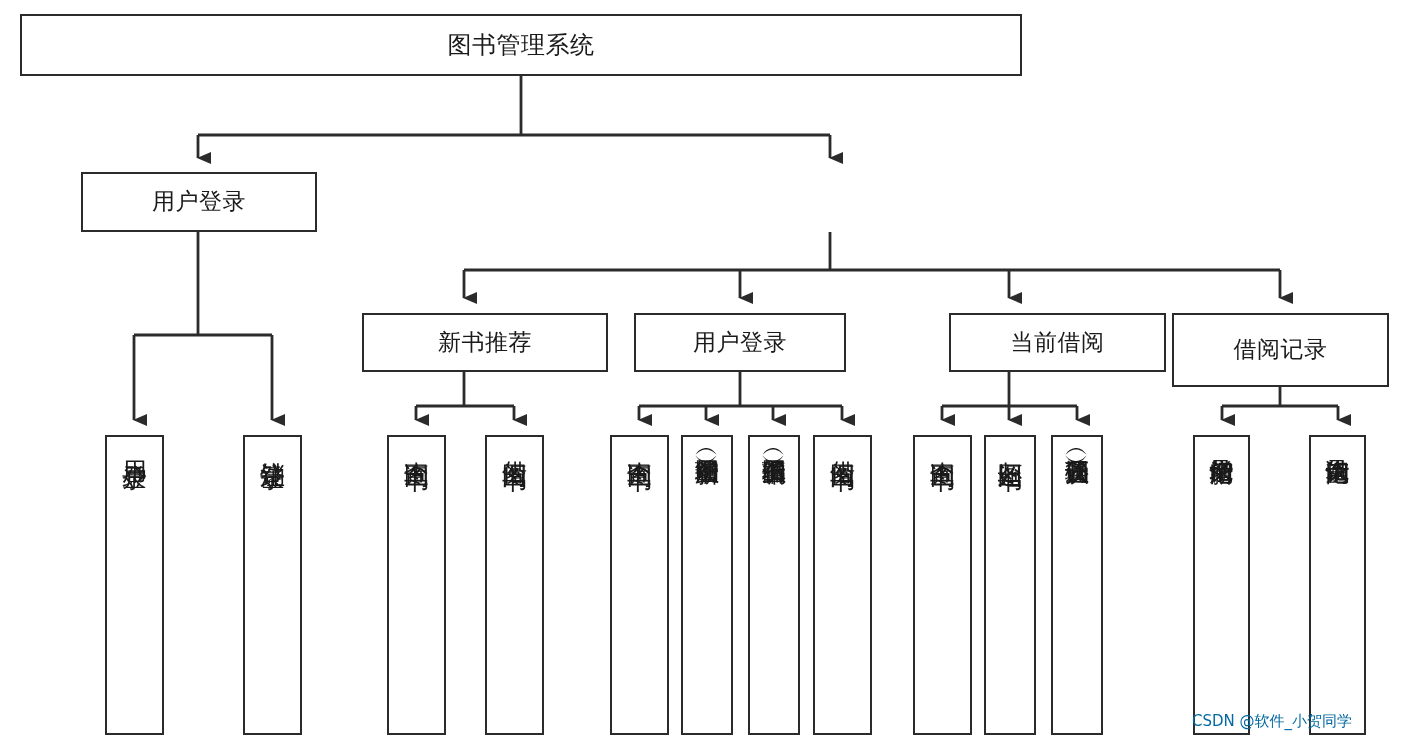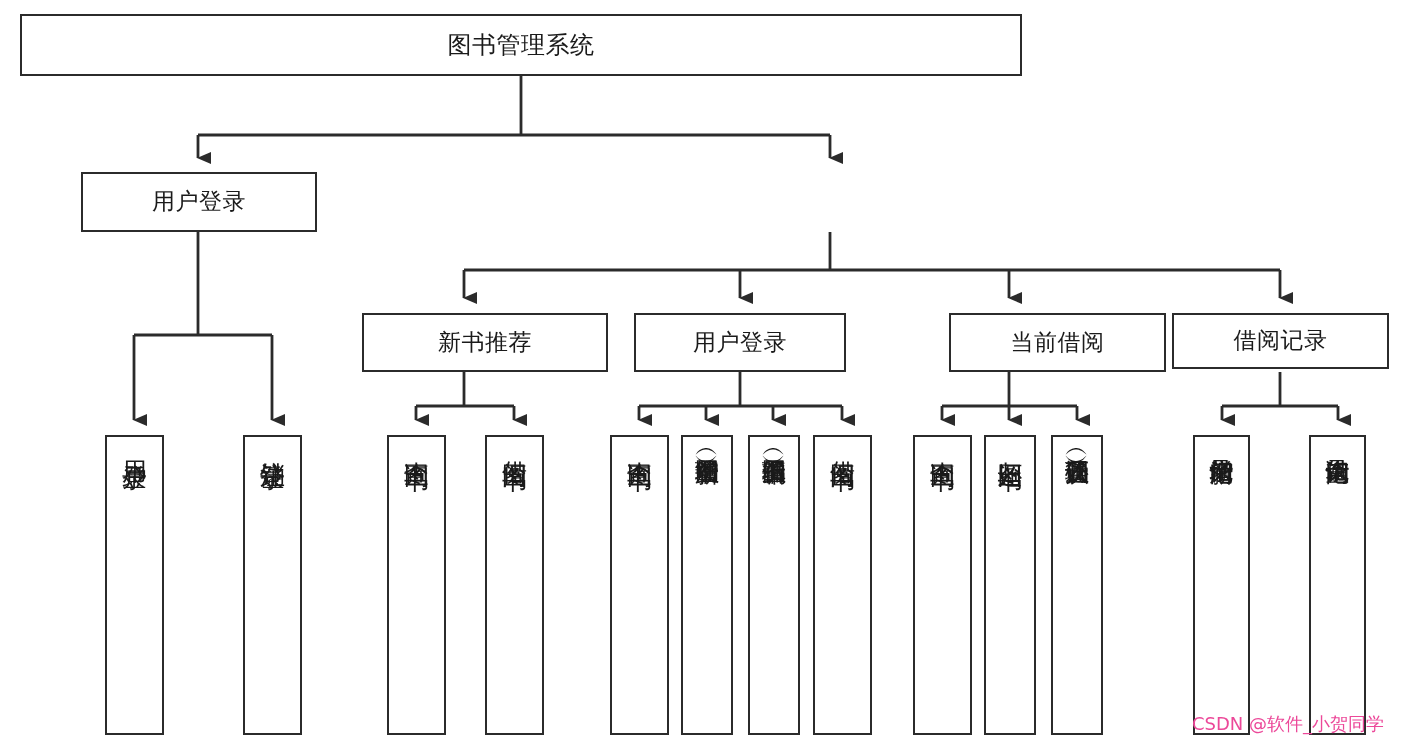--- a/index.html
+++ b/index.html
@@ -66,22 +66,22 @@
     display: block;
   }
   .node.vert.tight .node-label {
     font-size: 24px;
     letter-spacing: 0px;
   }
   #watermark {
     position: absolute;
     left: 1192px;
     top: 712px;
-    font-size: 18px;
-    color: #ec4899;
+    font-size: 15px;
+    color: #0369a1;
     white-space: nowrap;
     font-family: "DejaVu Sans", "Liberation Sans", sans-serif;
     pointer-events: none;
   }
 </style>
 </head>
 <body>
 
 <div id="diagram-root">
 
@@ -149,21 +149,21 @@
   </div>
 
   <div class="node horiz" style="left:634px; top:313px; width:212px; height:59px;">
     <span class="node-label">用户登录</span>
   </div>
 
   <div class="node horiz" style="left:901px; top:313px; width:217px; height:59px;margin-left:48px;">
     <span class="node-label">当前借阅</span>
   </div>
 
-  <div class="node horiz" style="left:1172px; top:313px; width:217px; height:56px;">
+  <div class="node horiz" style="left:1172px; top:313px; width:217px; height:74px;">
     <span class="node-label">借阅记录</span>
   </div>
 
   <div class="node vert" style="left:105px; top:435px; width:59px; height:300px;">
     <span class="node-label">用户登录</span>
   </div>
 
   <div class="node vert" style="left:243px; top:435px; width:59px; height:300px;">
     <span class="node-label">注销登录</span>
   </div>

